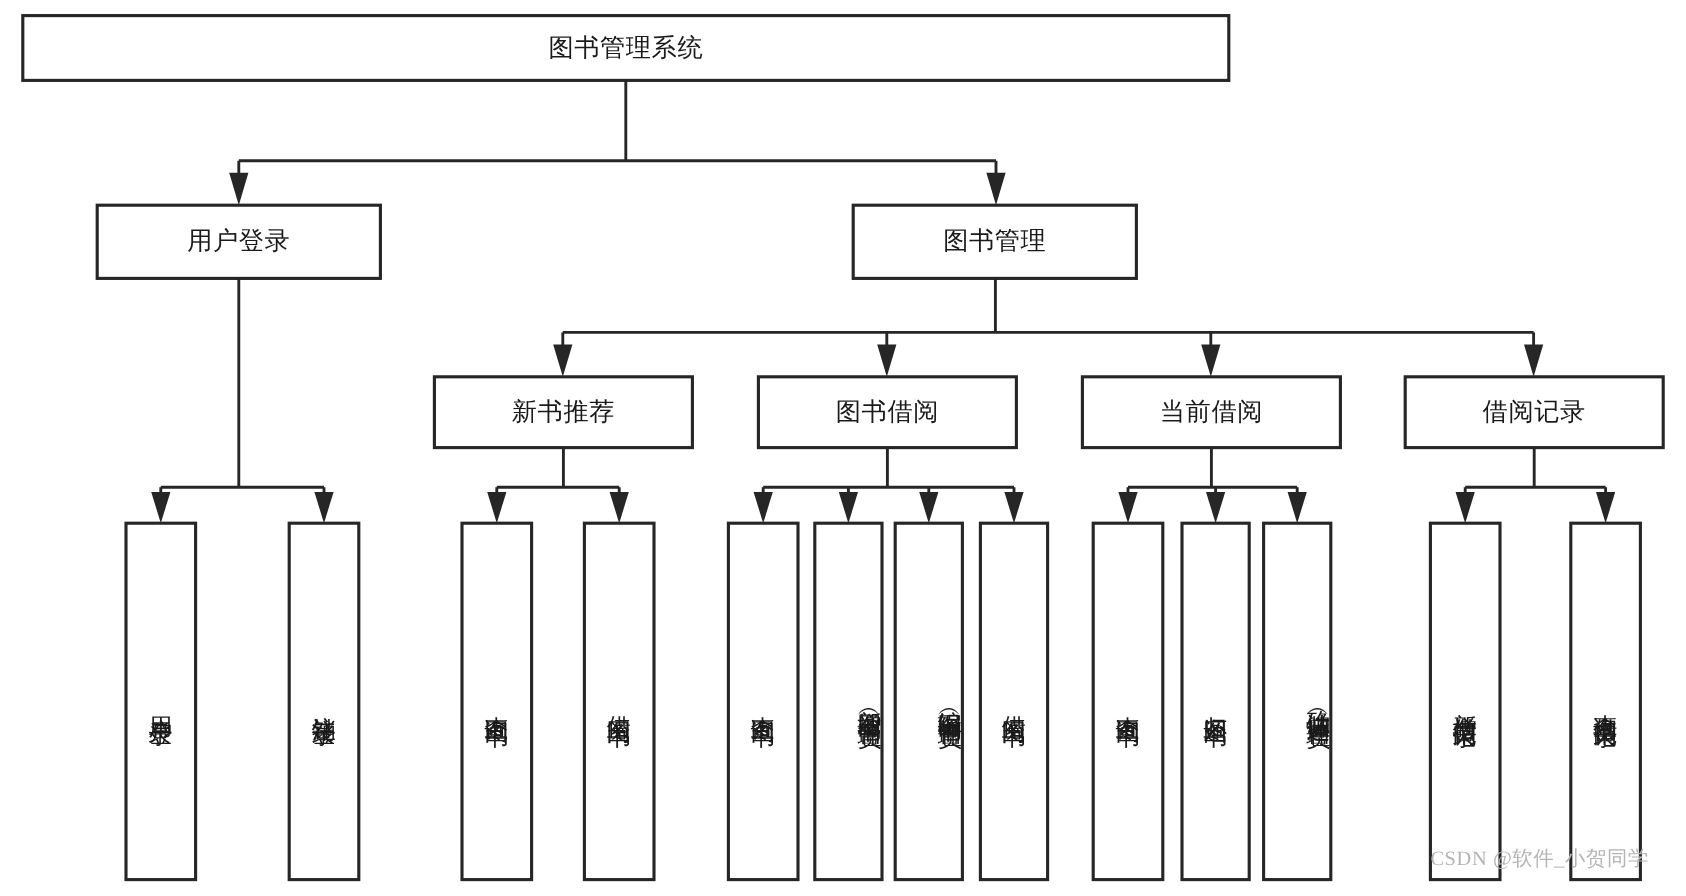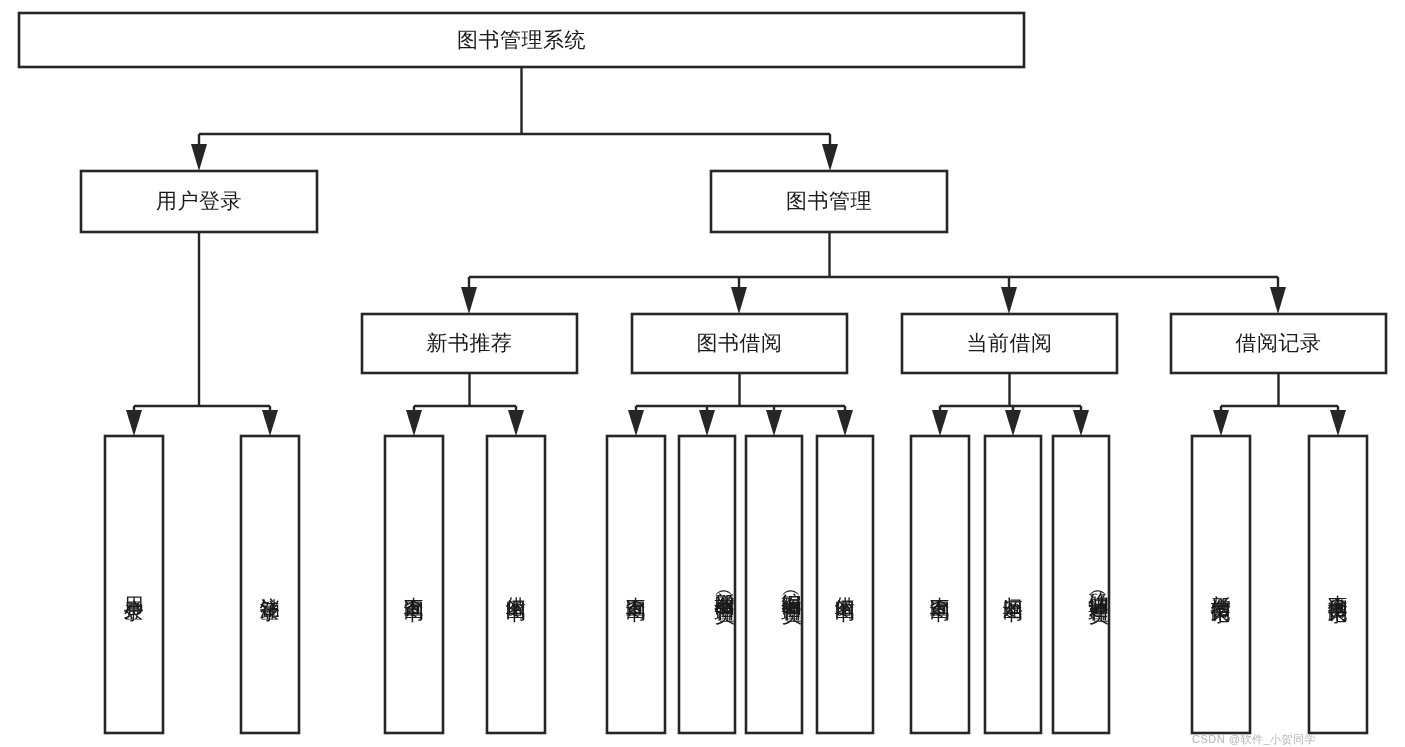--- a/index.html
+++ b/index.html
@@ -59,23 +59,23 @@
     text-orientation: upright;
     line-height: 1.02;
     letter-spacing: 2px;
     white-space: nowrap;
     text-align: center;
     pointer-events: none;
   }
   .watermark {
     position: absolute;
     left: 1192px;
-    top: 732px;
-    font-family: Liberation Sans, sans-serif;
-    font-size: 11px;
+    top: 704px;
+    font-family: Liberation Serif, serif;
+    font-size: 17px;
     color: #b4b4b4;
     white-space: nowrap;
     letter-spacing: 0.5px;
   }
 </style>
 </head>
 <body>
 
 <div id="diagram-root">
 

